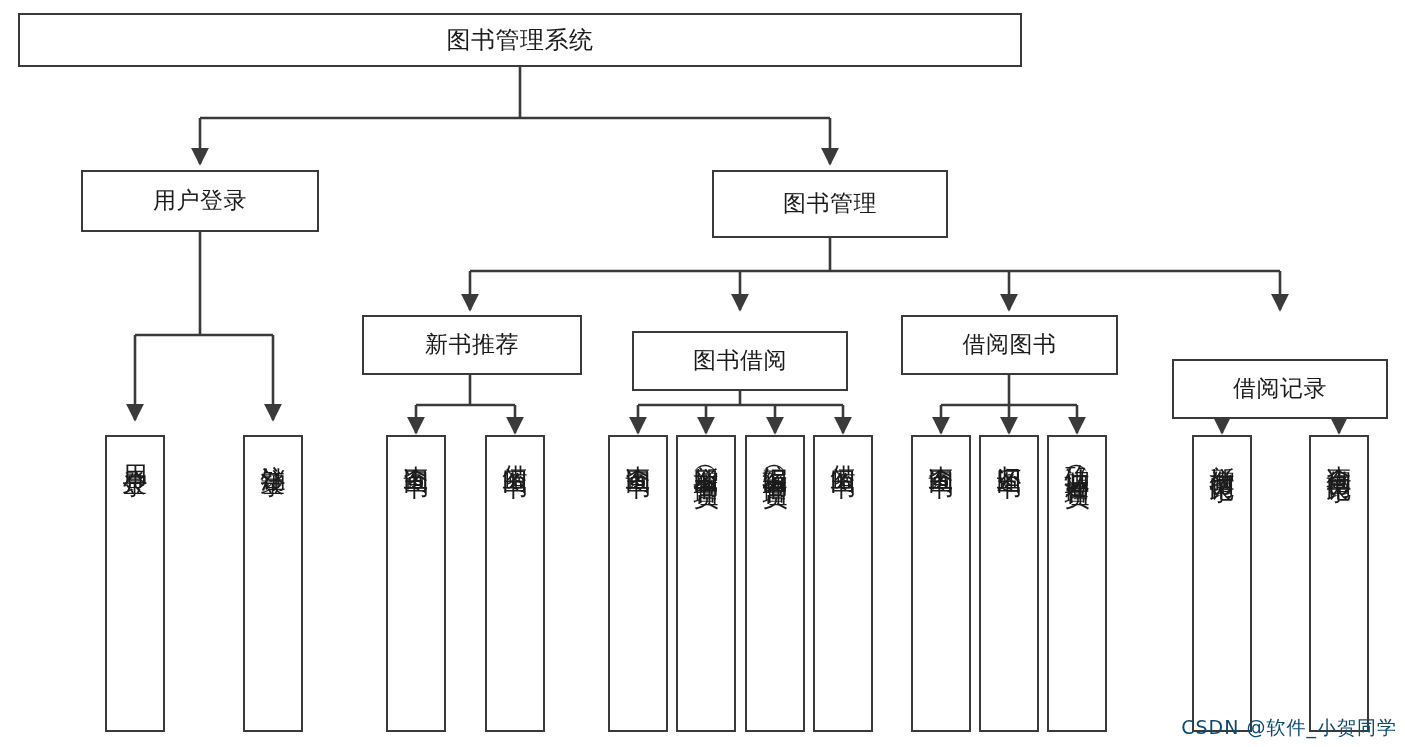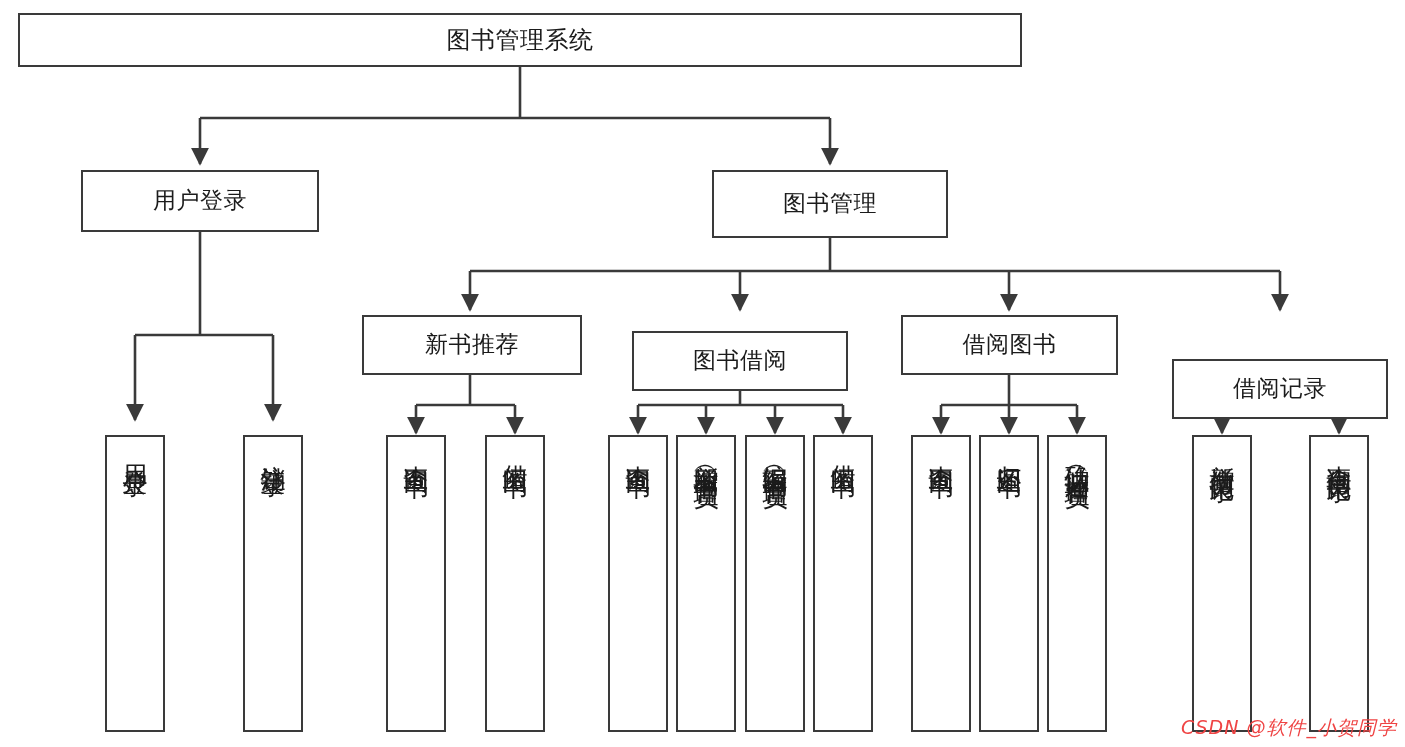--- a/index.html
+++ b/index.html
@@ -63,26 +63,25 @@
     letter-spacing: 3px;
     line-height: 1;
     white-space: nowrap;
     max-height: 292px;
   }
   #watermark {
     position: absolute;
     right: 8px;
     bottom: 6px;
     font-size: 19px;
-    color: #ef4444;
+    color: #0c4a6e;
     letter-spacing: 1px;
     z-index: 5;
     white-space: nowrap;
     font-family: "DejaVu Sans", "Liberation Sans", sans-serif;
-    font-style: italic;
   }
 </style>
 </head>
 <body>
 
 <div id="diagram-root">
 
   <svg id="edge-layer" viewBox="0 0 1405 747" width="1405" height="747" xmlns="http://www.w3.org/2000/svg">
     <defs>
       <marker id="arrow" viewBox="0 0 10 10" refX="9" refY="5" markerWidth="7" markerHeight="7" orient="auto-start-reverse">

